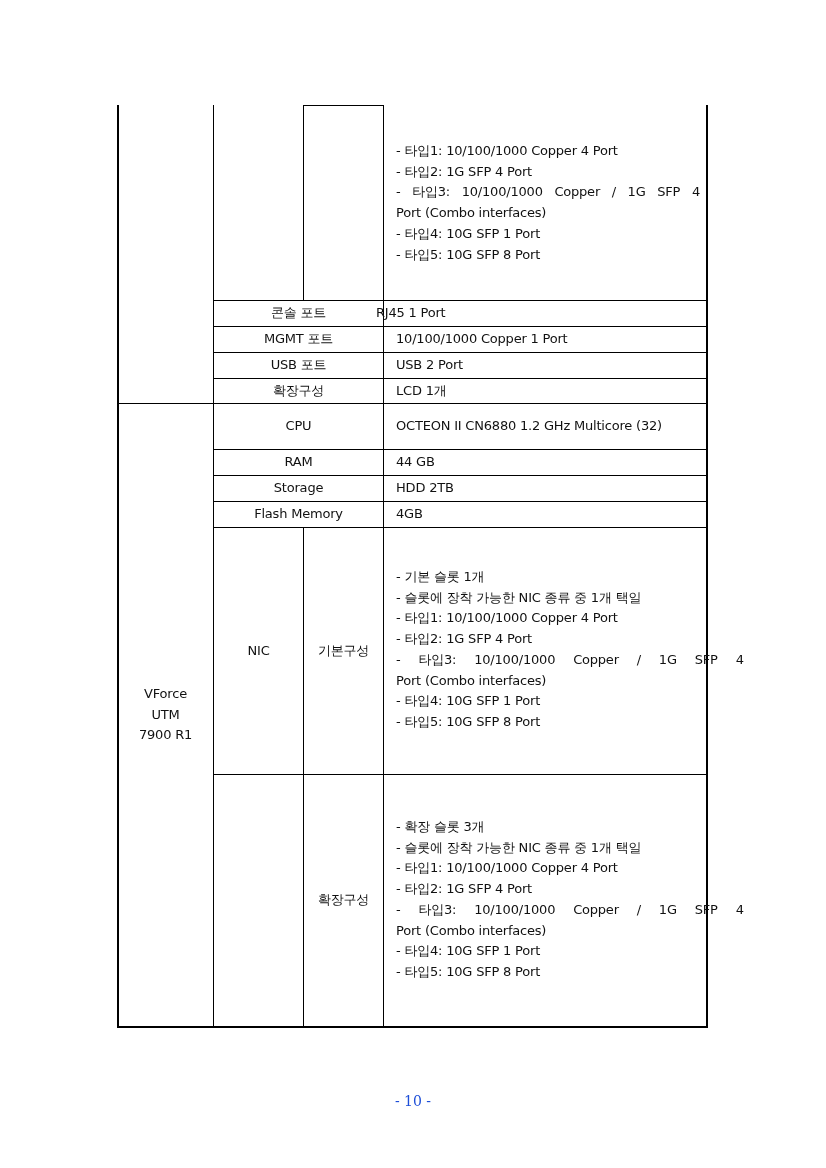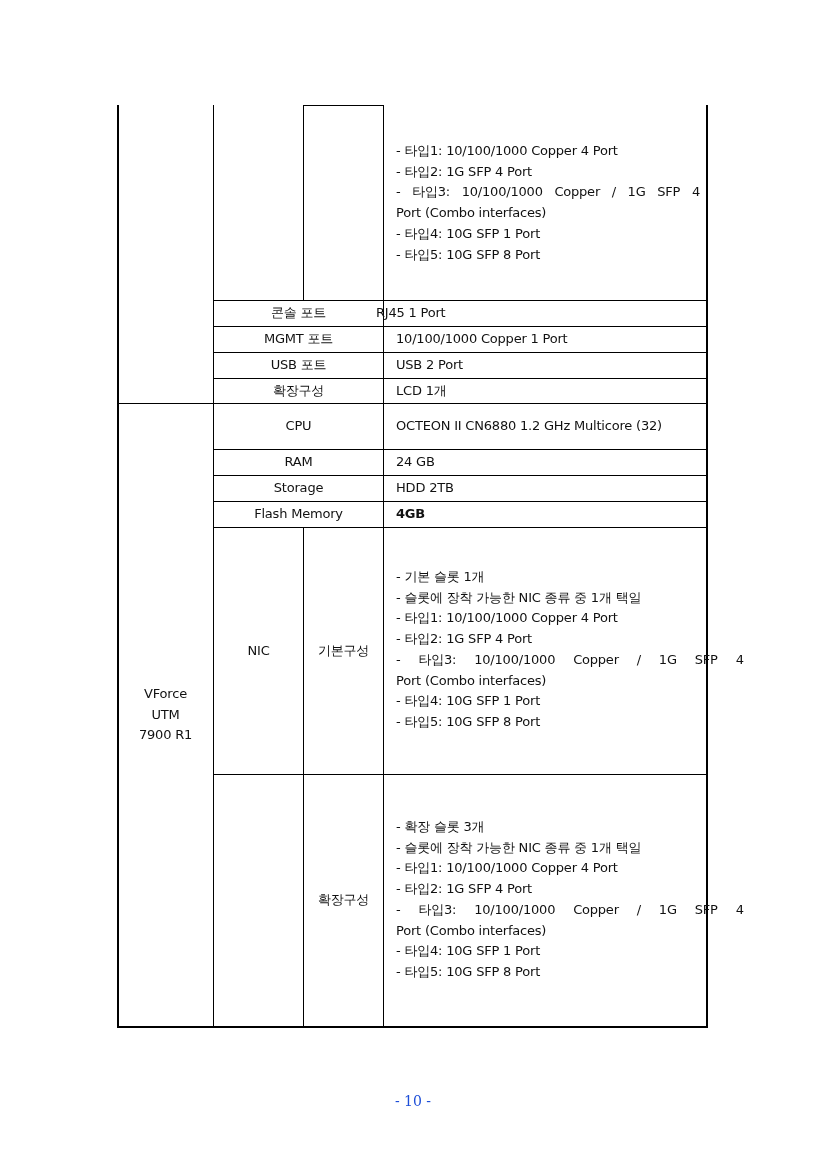--- a/index.html
+++ b/index.html
@@ -88,27 +88,27 @@
   <div class="cell stack" style="left:118px; top:404px; width:95px; height:622px;">
     <div>VForce</div>
     <div>UTM</div>
     <div>7900 R1</div>
   </div>
 
   <div class="cell" style="left:214px; top:404px; width:169px; height:45px;">CPU</div>
   <div class="cell left" style="left:396px; top:404px; width:310px; height:45px;">OCTEON II CN6880 1.2 GHz Multicore (32)</div>
 
   <div class="cell" style="left:214px; top:450px; width:169px; height:25px;">RAM</div>
-  <div class="cell left" style="left:396px; top:450px; width:304px; height:25px;">24 GB</div>
+  <div class="cell left" style="left:396px; top:450px; width:304px; height:25px;">44 GB</div>
 
   <div class="cell" style="left:214px; top:476px; width:169px; height:25px;text-align:center;">Storage</div>
   <div class="cell left" style="left:396px; top:476px; width:304px; height:25px;">HDD 2TB</div>
 
   <div class="cell" style="left:214px; top:502px; width:169px; height:25px;">Flash Memory</div>
-  <div class="cell left" style="left:396px; top:502px; width:304px; height:25px;font-weight:bold;">4GB</div>
+  <div class="cell left" style="left:396px; top:502px; width:304px; height:25px;">4GB</div>
 
   <div class="cell" style="left:304px; top:528px; width:79px; height:246px;">기본구성</div>
   <div class="cell" style="left:214px; top:528px; width:89px; height:246px;">NIC</div>
   <div class="desc" style="top:567px;">
     <div>- 기본 슬롯 1개</div>
     <div>- 슬롯에 장착 가능한 NIC 종류 중 1개 택일</div>
     <div>- 타입1: 10/100/1000 Copper 4 Port</div>
     <div>- 타입2: 1G SFP 4 Port</div>
     <div style="word-spacing:14px;">- 타입3: 10/100/1000 Copper / 1G SFP 4</div>
     <div>Port (Combo interfaces)</div>

